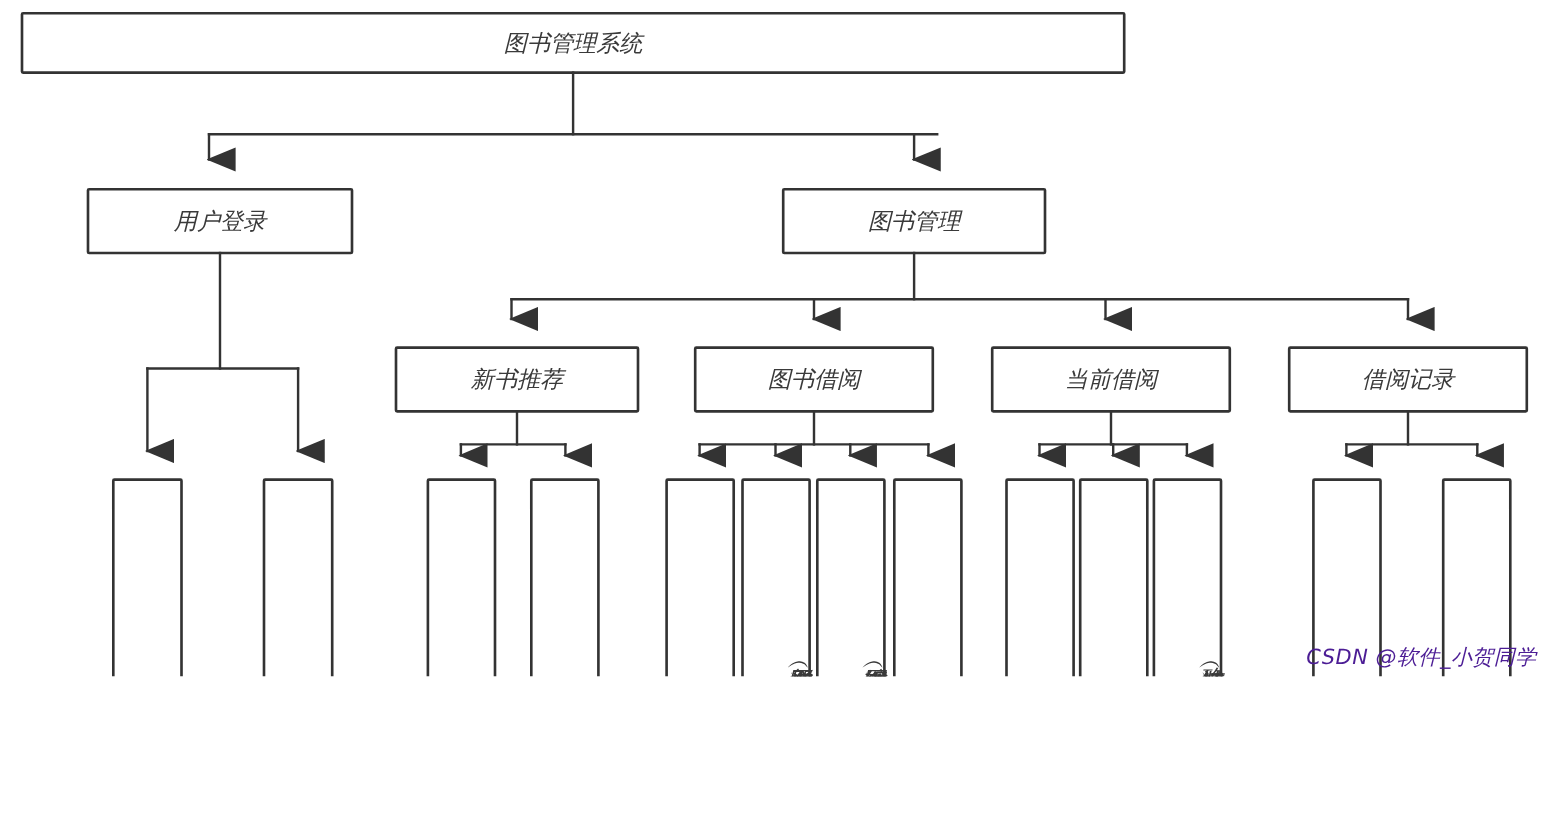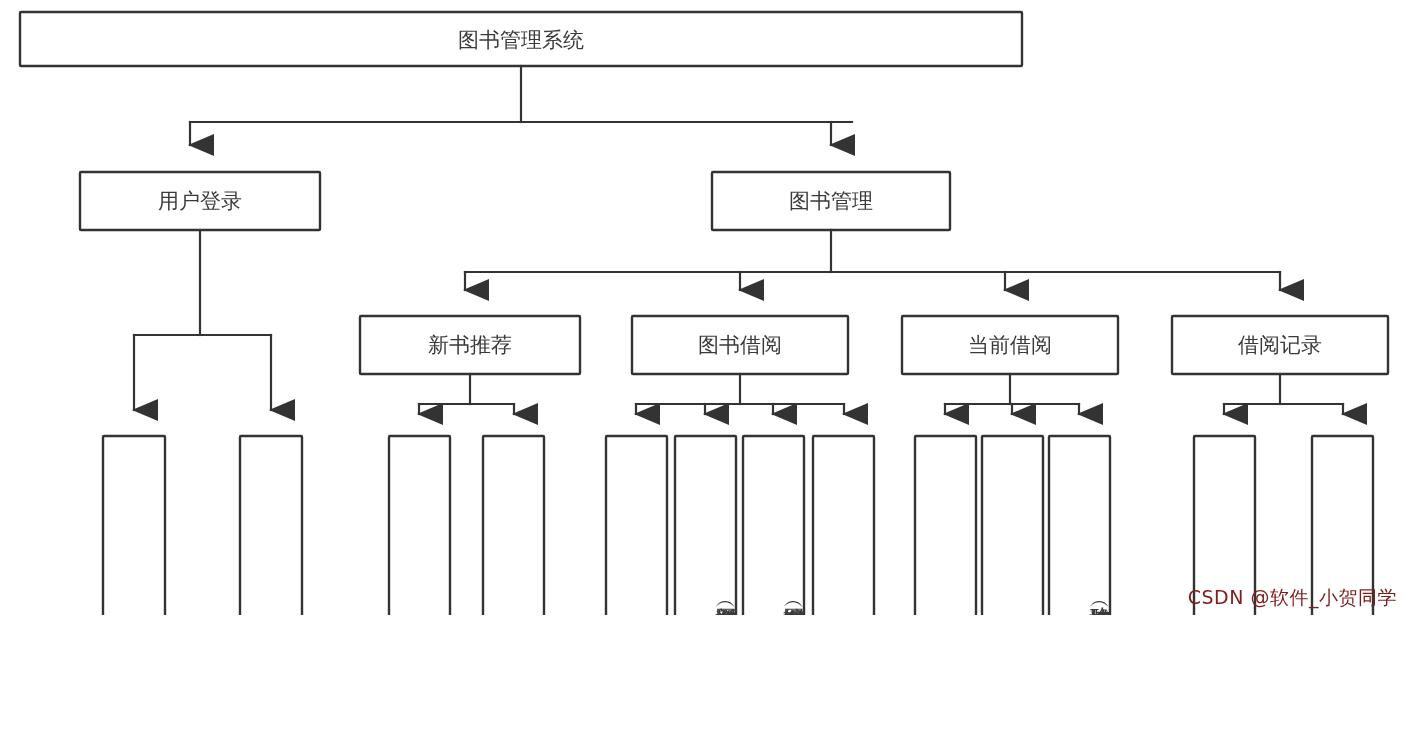--- a/index.html
+++ b/index.html
@@ -9,20 +9,21 @@
   }
   body {
     font-family: "DejaVu Sans", "Liberation Sans", sans-serif;
   }
   #diagram-root {
     position: relative;
     width: 1405px;
     height: 615px;
     background: #ffffff;
     overflow: hidden;
+    font-style: italic;
   }
   svg.canvas {
     position: absolute;
     top: 0;
     left: 0;
     width: 1405px;
     height: 747px;
   }
   .node-rect {
     fill: #ffffff;
@@ -61,21 +62,21 @@
     font-family: "DejaVu Sans", "Liberation Sans", sans-serif;
     font-size: 21px;
     line-height: 1.0;
     pointer-events: none;
     white-space: nowrap;
   }
   .watermark {
     position: absolute;
     right: 8px;
     bottom: 4px;
-    color: #7f1d1d;
+    color: #4c1d95;
     font-size: 19px;
     font-family: "DejaVu Sans", "Liberation Sans", sans-serif;
     letter-spacing: 0.5px;
     user-select: none;
   }
 </style>
 </head>
 <body>
 
 <div id="diagram-root">

